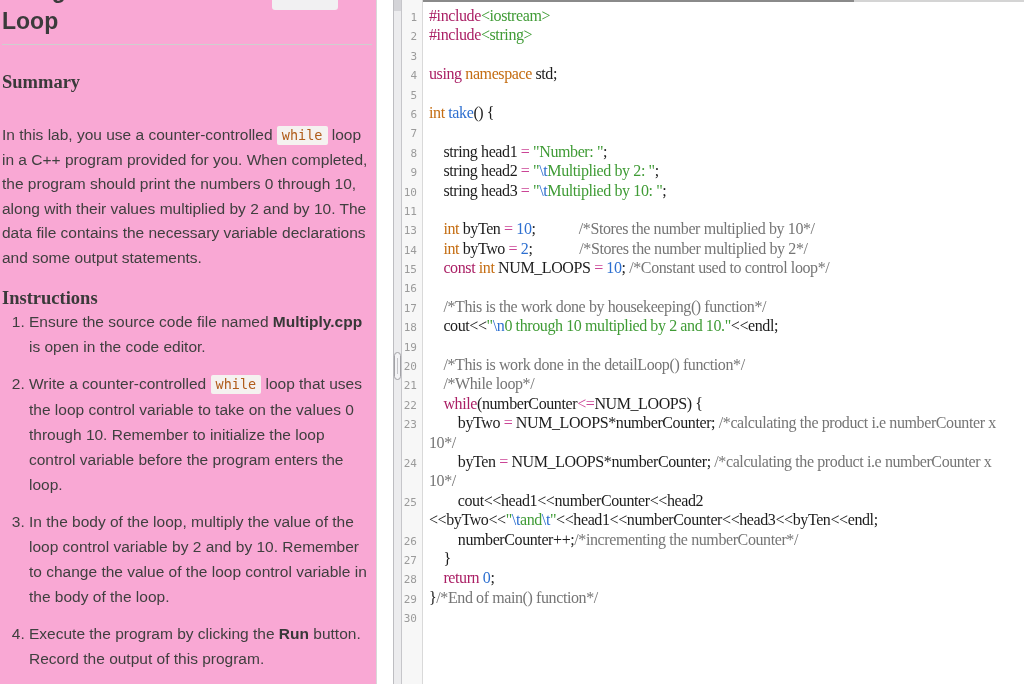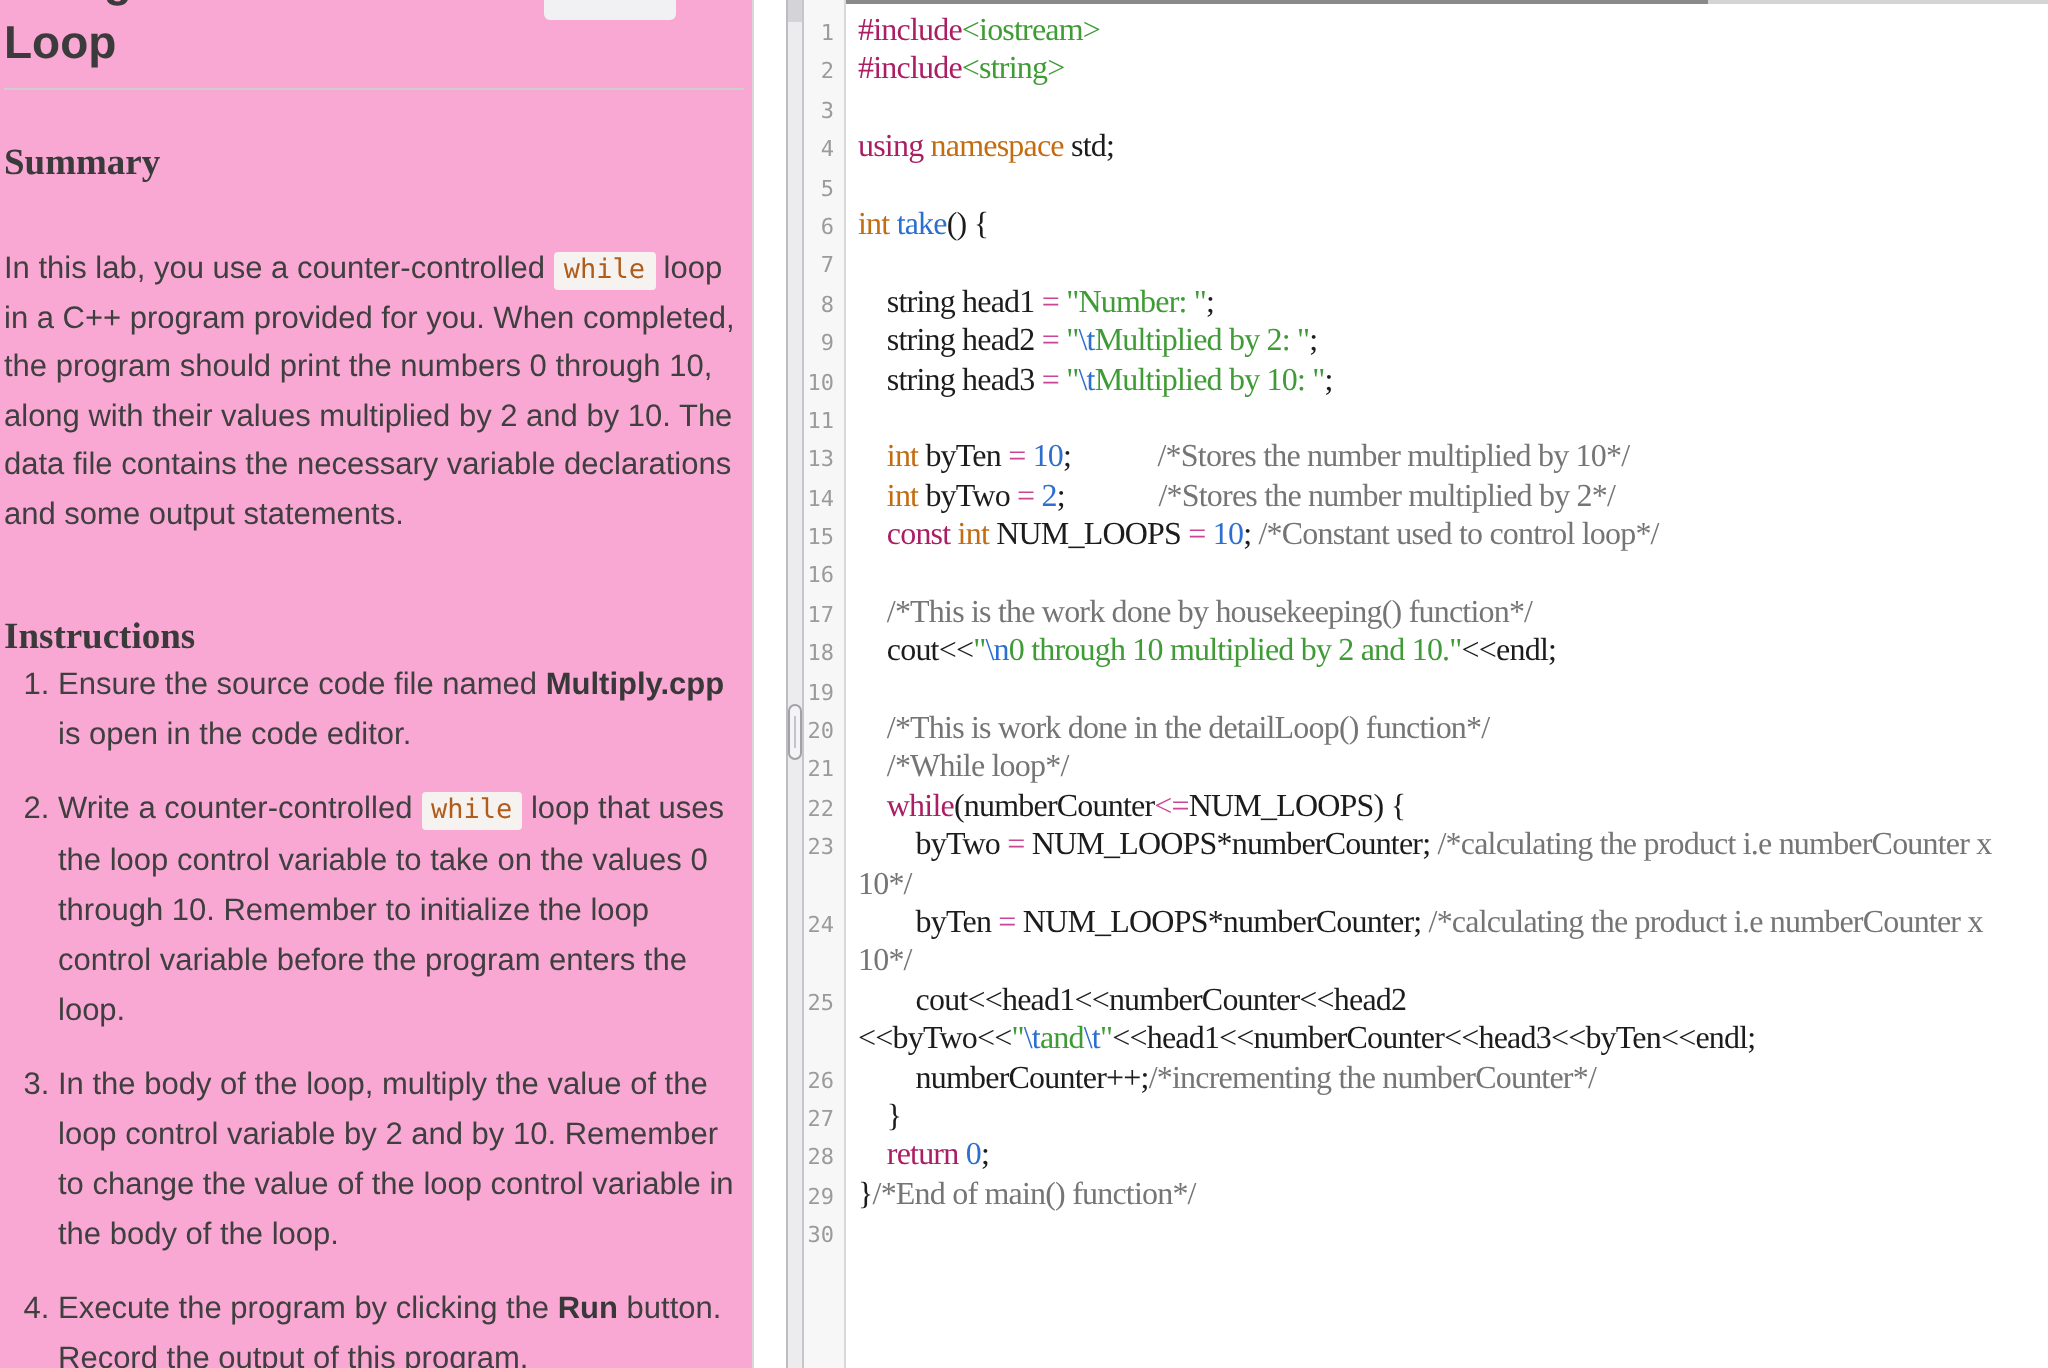--- a/index.html
+++ b/index.html
@@ -12,21 +12,21 @@
     background: #f9a8d4; border-right: 1px solid #d8d8d8;
     padding: 0 4px 0 2px; overflow: hidden;
   }
   .panel-gap { width: 16px; flex: 0 0 16px; background: #ffffff; }
   .panel-header { position: relative; overflow: hidden; padding-bottom: 7px; border-bottom: 1px solid #cfcfcf; }
   .panel-header h1 { font-size: 23px; font-weight: 700; line-height: 31px; color: #3b3b3b; margin-top: -25px; }
   .cutoff-btn { position: absolute; top: -16px; right: 34px; width: 66px; height: 26px; background: #f1f0f2; border-radius: 3px; }
   h2 { font-size: 18.5px; font-weight: 700; color: var(--c-heading); margin-top: 27px; font-family: Liberation Serif, serif; }
   .rich { font-size: 15.5px; line-height: 24.6px; color: var(--c-panel_text); }
   p.rich { margin-top: 30px; }
-  .instr-heading { margin-top: 38px; }
+  .instr-heading { margin-top: 17px; }
   ol { padding-left: 27px; }
   ol li { margin-bottom: 12px; line-height: 25px; }
   .chip {
     font-family: "DejaVu Sans Mono", monospace; font-size: 13.5px;
     background: var(--c-chip_bg); color: var(--c-chip_text);
     padding: 1px 5px 2px; border-radius: 2px; white-space: nowrap;
   }
   b.seg-b { font-weight: 700; color: #383838; }
 
   

